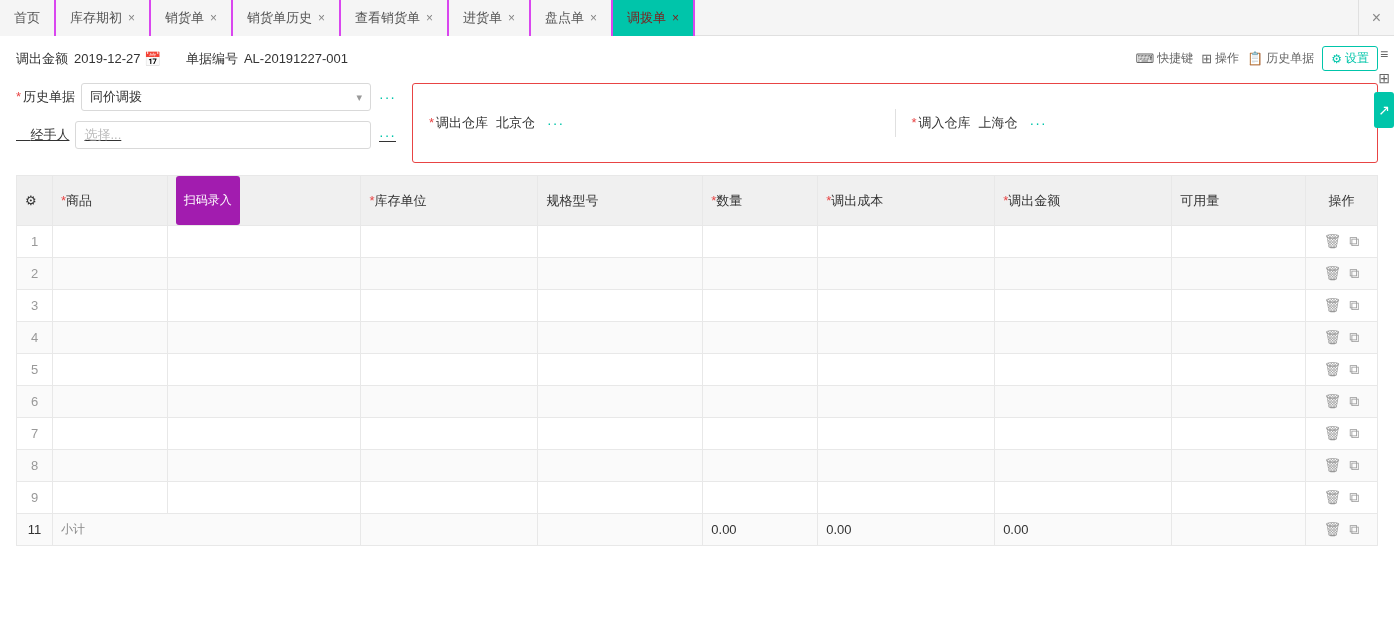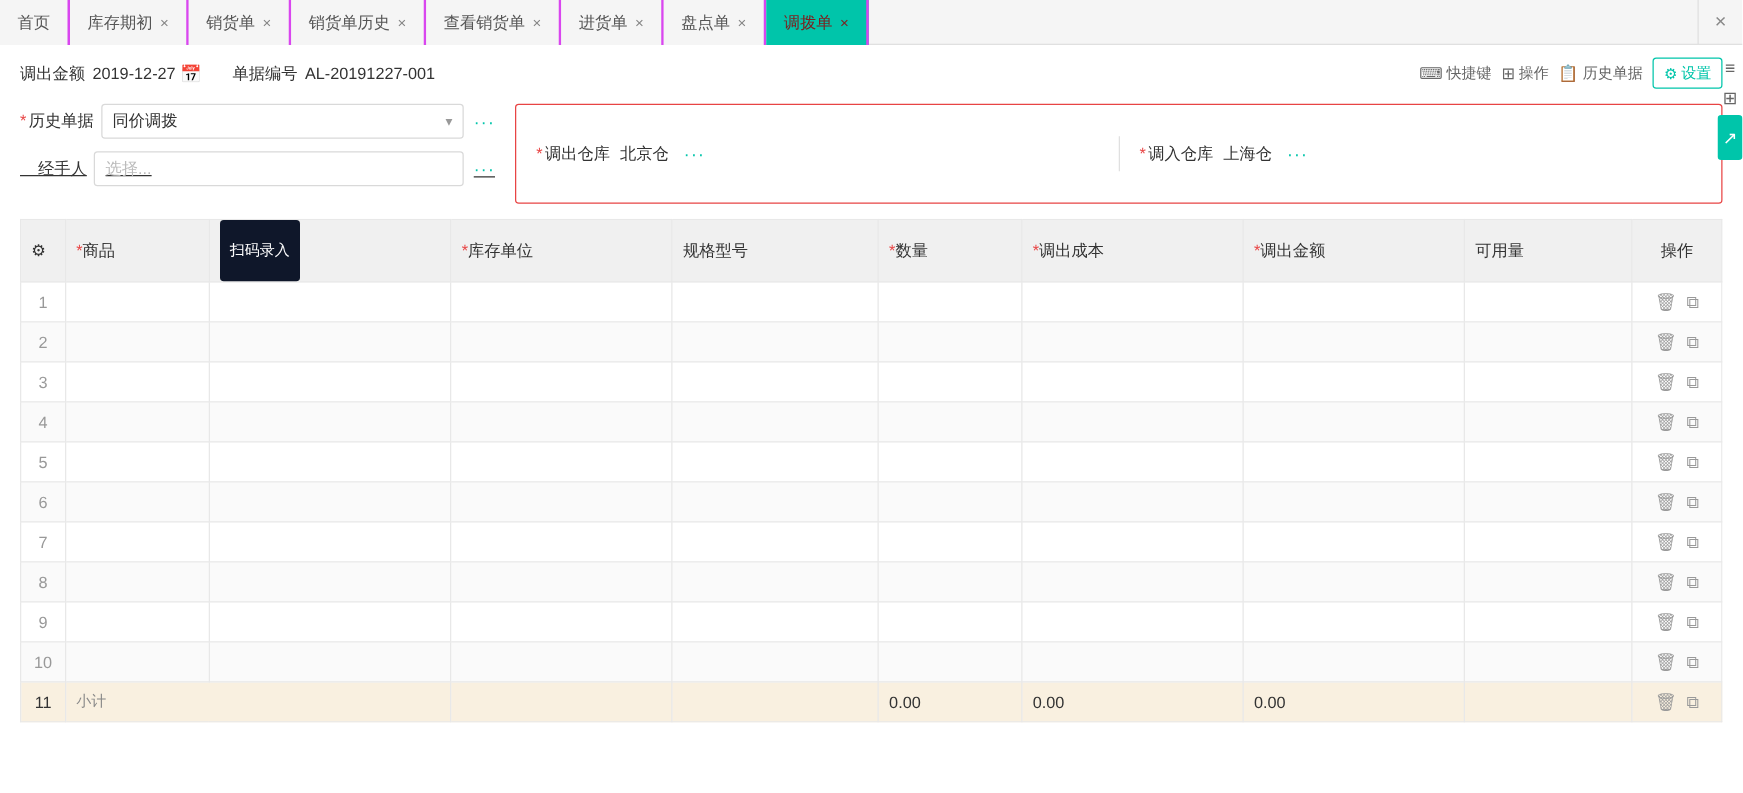--- a/index.html
+++ b/index.html
@@ -184,21 +184,21 @@
     .data-table td {
       background: #fff;
       color: #333;
     }
     .data-table tr:nth-child(even) td { background: #fafafa; }
     .data-table .subtotal-row td { background: #f9f0e0; color: #333; }
     .data-table .row-num { color: #999; text-align: center; width: 36px; }
     .data-table .op-col { text-align: center; width: 72px; }
     .gear-col { width: 36px; text-align: center; }
     .scan-btn {
-      background: #0f172a;
+      background: #a21caf;
       color: #fff;
       border: none;
       border-radius: 3px;
       padding: 16px 8px;
       font-size: 12px;
       cursor: pointer;
     }
     .col-required { color: #e84444; }
     .icon-btn {
       background: none;
@@ -522,35 +522,20 @@
       <td></td>
       <td></td>
       <td></td>
       <td></td>
       <td></td>
       <td class="op-col">
         <button class="icon-btn">🗑</button>
         <button class="icon-btn">⧉</button>
       </td>
     </tr>
-          <tr>
-      <td class="row-num">10</td>
-      <td></td>
-      <td></td>
-      <td></td>
-      <td></td>
-      <td></td>
-      <td></td>
-      <td></td>
-      <td></td>
-      <td class="op-col">
-        <button class="icon-btn">🗑</button>
-        <button class="icon-btn">⧉</button>
-      </td>
-    </tr>
           <tr class="subtotal-row">
       <td class="row-num">11</td>
       <td colspan="2" style="color:#888;font-size:12px;">小计</td>
       <td></td>
       <td></td>
       <td>0.00</td>
       <td>0.00</td>
       <td>0.00</td>
       <td></td>
       <td class="op-col">

